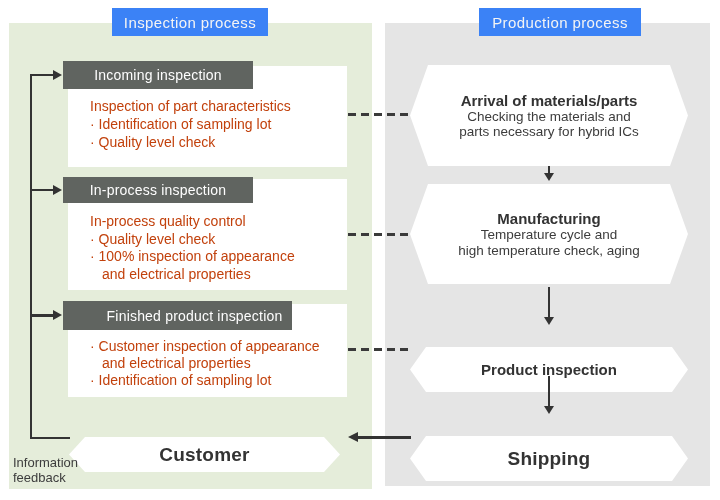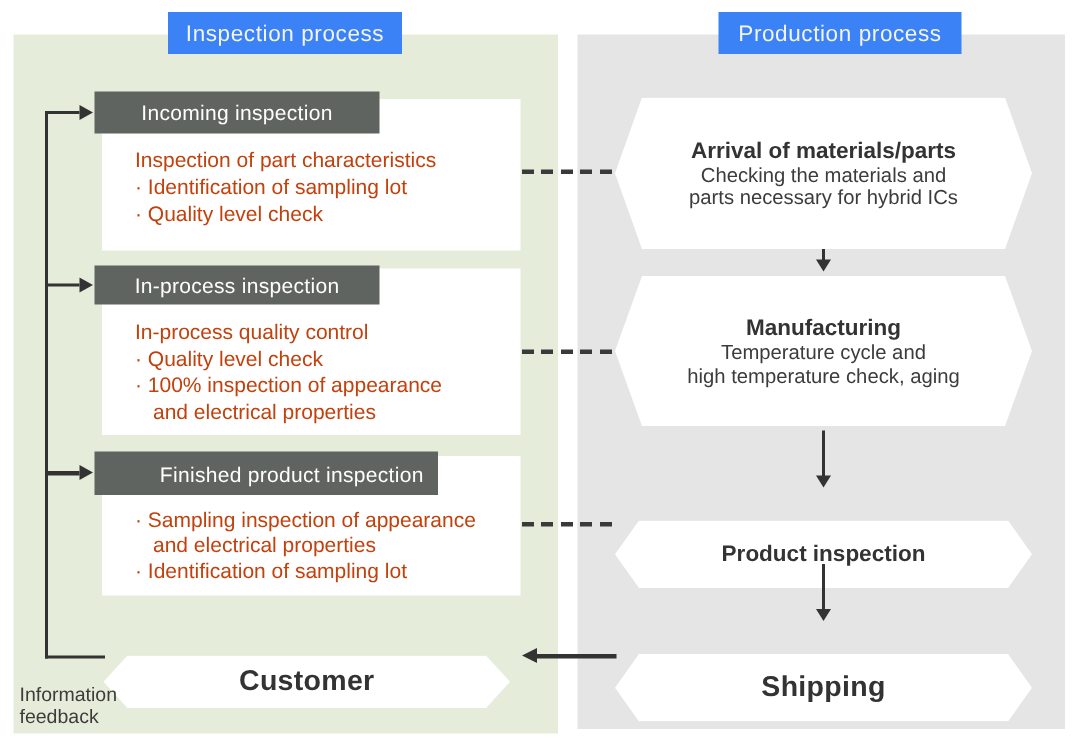--- a/index.html
+++ b/index.html
@@ -90,21 +90,21 @@
   <div class="card-body" id="body-2">
     <div>In-process quality control</div>
     <div>· Quality level check</div>
     <div>· 100% inspection of appearance</div>
     <div class="cont">and electrical properties</div>
   </div>
 
   <div class="card" id="card-3"></div>
   <div class="card-header" id="header-3">Finished product inspection</div>
   <div class="card-body" id="body-3">
-    <div>· Sampling inspection of appearance</div>
+    <div>· Customer inspection of appearance</div>
     <div class="cont">and electrical properties</div>
     <div>· Identification of sampling lot</div>
   </div>
 
   <div class="hex tall" id="hex-arrival">
     <div class="hex-title">Arrival of materials/parts</div>
     <div class="hex-body">
       <div>Checking the materials and</div>
       <div>parts necessary for hybrid ICs</div>
     </div>

